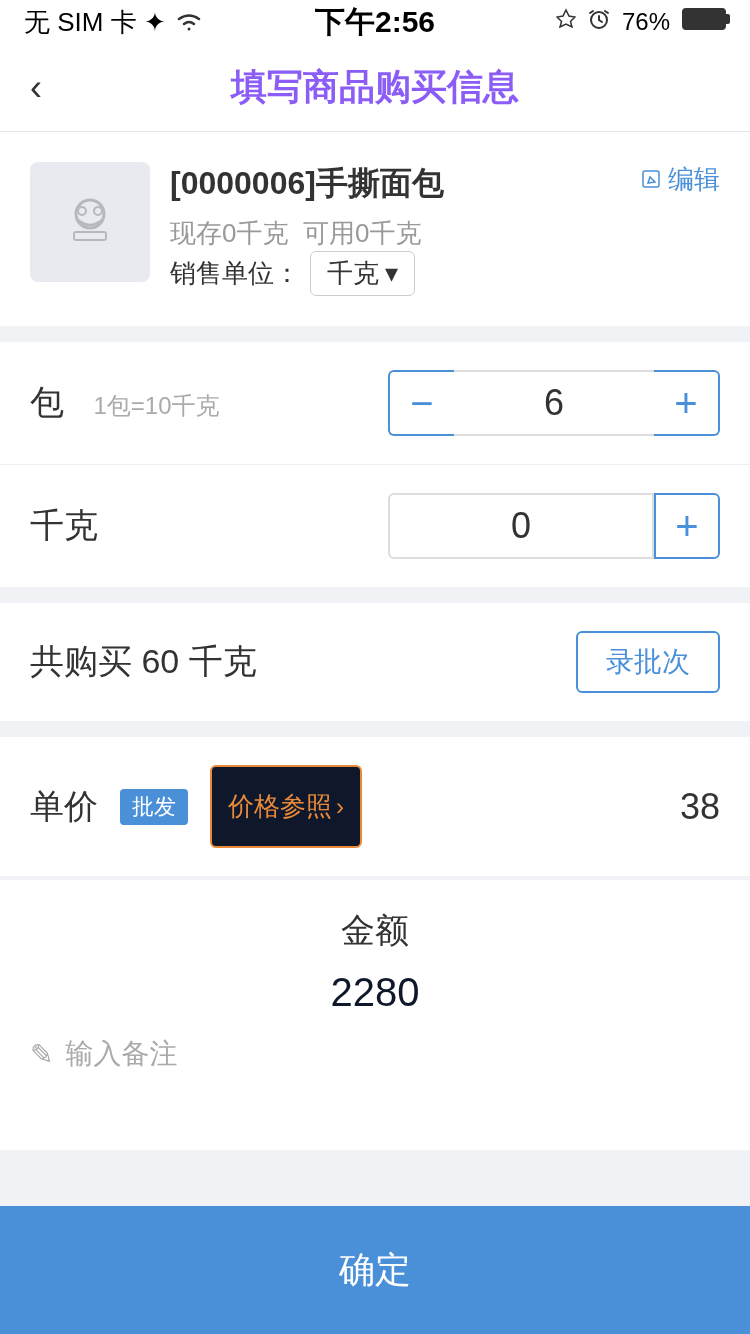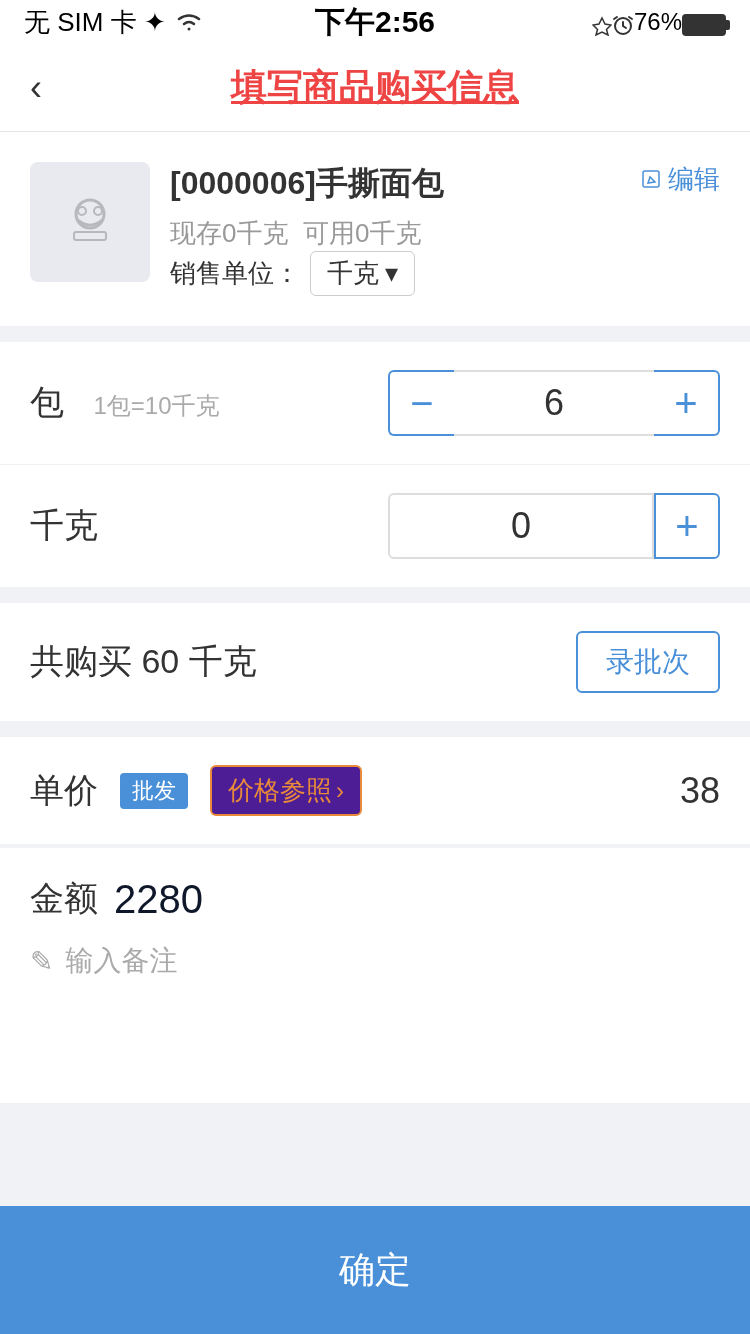--- a/index.html
+++ b/index.html
@@ -32,22 +32,22 @@
     }
     .status-center {
       font-size: 30px;
       font-weight: 600;
       position: absolute;
       left: 50%;
       transform: translateX(-50%);
     }
     .status-right {
       display: flex;
-      align-items: flex-end;
-      gap: 0;
+      align-items: flex-start;
+      gap: 12px;
       font-size: 24px;
     }
     .battery {
       display: inline-block;
       width: 44px;
       height: 22px;
       border: 2px solid #333;
       border-radius: 4px;
       position: relative;
       background: #333;
@@ -80,22 +80,21 @@
       cursor: pointer;
       padding: 10px;
       margin-left: -10px;
     }
     .nav-title {
       position: absolute;
       left: 50%;
       transform: translateX(-50%);
       font-size: 36px;
       font-weight: 600;
-      color: #ef4444;
-      text-decoration: underline;
+      color: #8b5cf6;
     }
 
     
     .product-card {
       background: #fff;
       padding: 30px;
       display: flex;
       align-items: flex-start;
       gap: 20px;
       margin-bottom: 16px;
@@ -278,23 +277,23 @@
       background: #4a90d9;
       color: #fff;
       font-size: 22px;
       padding: 3px 12px;
       border-radius: 4px;
     }
     .price-ref-btn {
       border: 2px solid #e88a3a;
       color: #e88a3a;
       font-size: 26px;
-      padding: 6px 16px;
+      padding: 22px 16px;
       border-radius: 6px;
-      background: #4c1d95;
+      background: #0f172a;
       cursor: pointer;
       display: flex;
       align-items: center;
       gap: 4px;
     }
     .price-value {
       font-size: 36px;
       color: #333;
       font-weight: 400;
       text-align: right;
@@ -304,20 +303,21 @@
     .amount-section {
       background: #fff;
       padding: 28px 30px 20px;
       flex: 1;
     }
     .amount-row {
       display: flex;
       align-items: center;
       gap: 16px;
       margin-bottom: 20px;
+      flex-direction: column;
     }
     .amount-label {
       font-size: 34px;
       color: #333;
     }
     .amount-value {
       font-size: 40px;
       color: #0f172a;
       font-weight: 500;
     }

